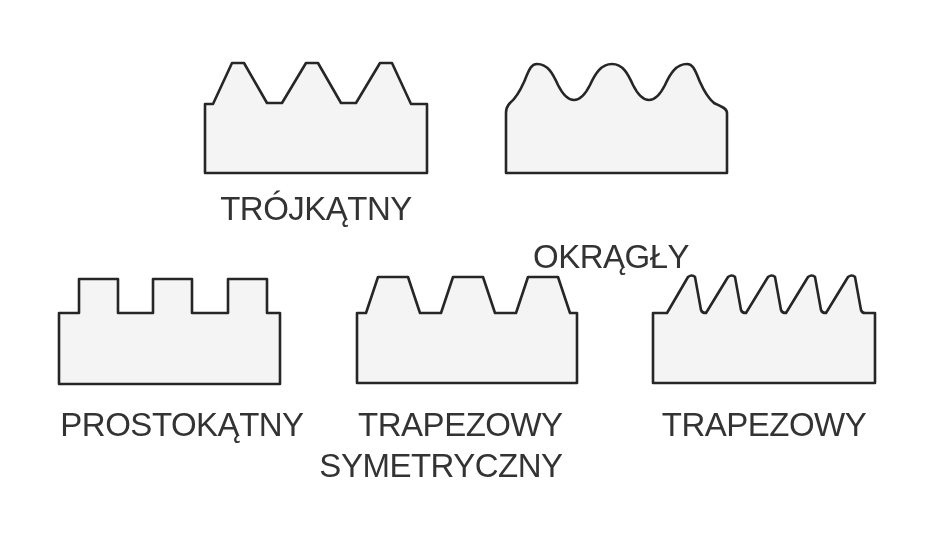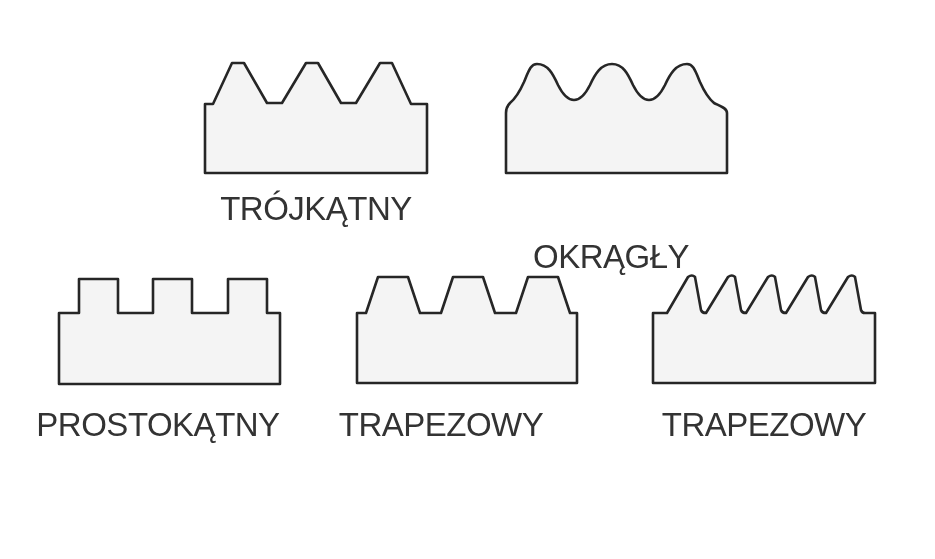--- a/index.html
+++ b/index.html
@@ -31,21 +31,21 @@
   }
   
   #s0 { left: 203px; top: 60px;  width: 227px; height: 115px; }
   #s1 { left: 504px; top: 60px;  width: 225px; height: 115px; }
   #s2 { left: 57px;  top: 277px; width: 227px; height: 110px; }
   #s3 { left: 355px; top: 274px; width: 226px; height: 112px; }
   #s4 { left: 651px; top: 272px; width: 228px; height: 114px; }
   
   #c0 { left: 316px; top: 188px; }
   #c1 { left: 611px; top: 188px; margin-top: 48px; }
-  #c2 { left: 158px; top: 404px; }
+  #c2 { left: 182px; top: 404px; }
   #c3 { left: 441px; top: 404px; }
   #c4 { left: 764px; top: 404px; }
 </style>
 </head>
 <body>
 
 <div class="canvas" style="background: rgb(255, 255, 255);">
 
   <figure>
     <svg id="s0" class="shape" xmlns="http://www.w3.org/2000/svg" viewBox="0 0 227 115">
@@ -76,20 +76,21 @@
       <div></div>
     </figcaption>
   </figure>
 
   <figure>
     <svg id="s3" class="shape" xmlns="http://www.w3.org/2000/svg" viewBox="0 0 226 112">
         <path d="M 2 109 L 2 39 L 11 39 L 23 3 L 53 3 L 65 39 L 86 39 L 98 3 L 128 3 L 140 39 L 161 39 L 173 3 L 203 3 L 215 39 L 222 39 L 222 109 Z" fill="#f4f4f4" stroke="#262626"></path>
       </svg>
     <figcaption id="c3" class="label" style="color: rgb(51, 51, 51);">
       <div>TRAPEZOWY</div>
+      <div>SYMETRYCZNY</div>
     </figcaption>
   </figure>
 
   <figure>
     <svg id="s4" class="shape" xmlns="http://www.w3.org/2000/svg" viewBox="0 0 228 114">
         <path d="M 2 111 L 2 41 L 16 41 L 37 5 Q 41 2 44 5 L 50 38 Q 51 41 55 41 L 77 5 Q 81 2 84 5 L 90 38 Q 91 41 95 41 L 117 5 Q 121 2 124 5 L 130 38 Q 131 41 135 41 L 157 5 Q 161 2 164 5 L 170 38 Q 171 41 175 41 L 197 5 Q 201 2 204 5 L 210 38 Q 211 41 214 41 L 224 41 L 224 111 Z" fill="#f4f4f4" stroke="#262626"></path>
       </svg>
     <figcaption id="c4" class="label" style="color: rgb(51, 51, 51);">
       <div>TRAPEZOWY</div>
     </figcaption>

